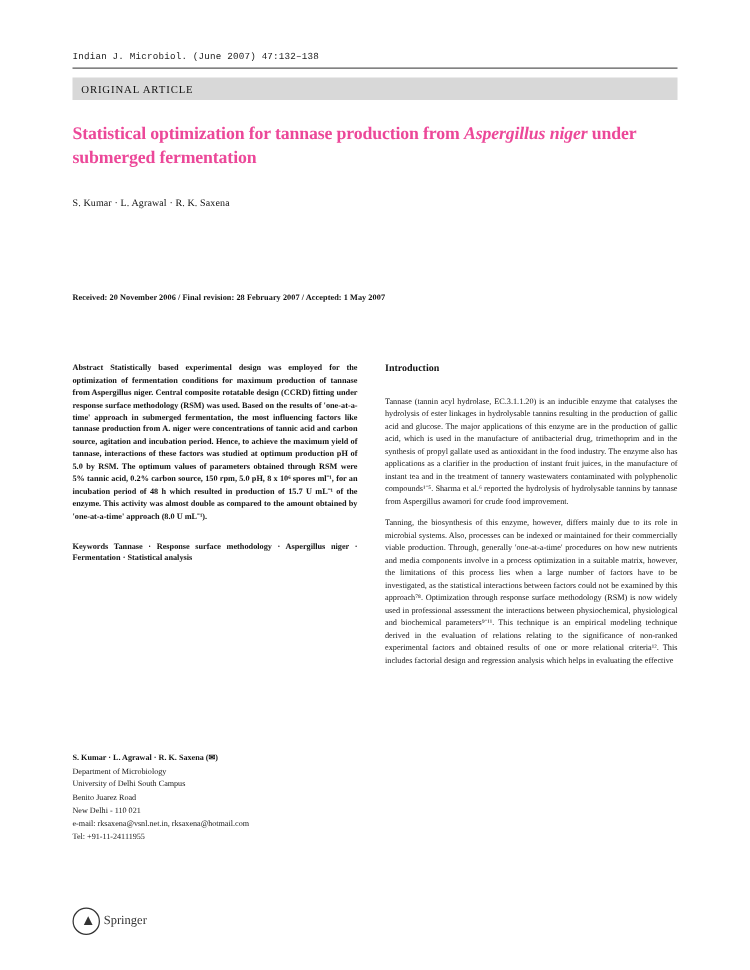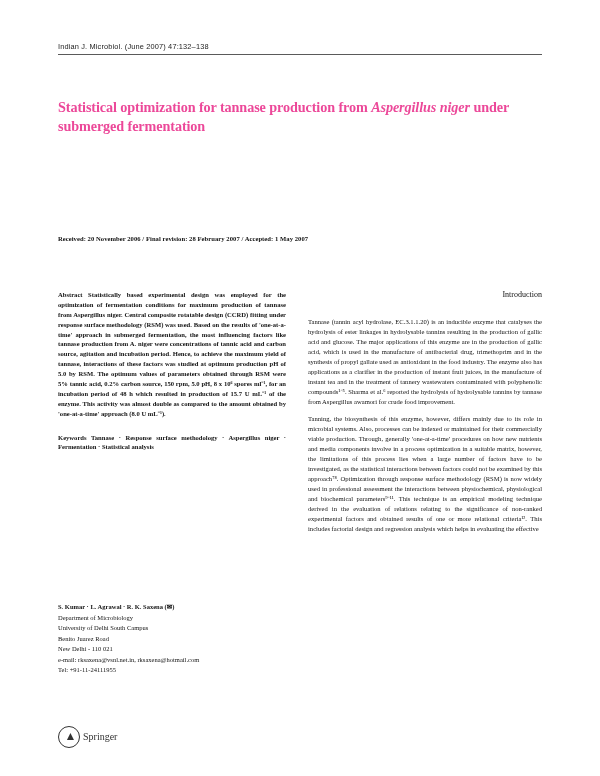--- a/index.html
+++ b/index.html
@@ -22,21 +22,21 @@
     height: 776px;
     background: #ffffff;
   }
   .journal-line {
     position: absolute;
     left: 58px;
     top: 42px;
     font-size: 7.4px;
     color: #222;
     letter-spacing: 0.15px;
-    font-family: Liberation Sans, sans-serif;
+    font-family: Liberation Mono, monospace;
   }
   .rule-top {
     position: absolute;
     left: 58px;
     top: 54px;
     width: 484px;
     height: 1px;
     background: #5a5a5a;
   }
   .article-type-bar {
@@ -120,24 +120,23 @@
     left: 58px;
     top: 602px;
     width: 228px;
     font-size: 6.5px;
     line-height: 1.62;
     color: #141414;
   }
   .correspondence .bold { font-weight: bold; }
   .sec-head {
     font-size: 8px;
-    font-weight: normal;
+    font-weight: bold;
     color: #111;
     margin-bottom: 18px;
-    text-align: right;
   }
   .body-text {
     font-size: 6.6px;
     line-height: 1.52;
     text-align: justify;
     color: #141414;
   }
   .body-text p { margin: 0 0 7px 0; }
   .logo {
     position: absolute;
@@ -172,25 +171,29 @@
 </style>
 </head>
 <body>
 
 <div class="page">
 
   <div class="journal-line">Indian J. Microbiol. (June 2007) 47:132–138</div>
 
   <div class="rule-top"></div>
 
+  <div class="article-type-bar">
+    <div class="label">ORIGINAL ARTICLE</div>
+  </div>
 
   <div class="title">
     <span>Statistical optimization for tannase production from </span><span class="italic">Aspergillus niger</span><span> under submerged fermentation</span>
   </div>
 
+  <div class="authors">S. Kumar · L. Agrawal · R. K. Saxena</div>
 
   <div class="history">Received: 20 November 2006 / Final revision: 28 February 2007 / Accepted: 1 May 2007</div>
 
   <div class="col-left">
     <div class="abstract">
       <span class="lead">Abstract</span><span> Statistically based experimental design was employed for the optimization of fermentation conditions for maximum production of tannase from Aspergillus niger. Central composite rotatable design (CCRD) fitting under response surface methodology (RSM) was used. Based on the results of 'one-at-a-time' approach in submerged fermentation, the most influencing factors like tannase production from A. niger were concentrations of tannic acid and carbon source, agitation and incubation period. Hence, to achieve the maximum yield of tannase, interactions of these factors was studied at optimum production pH of 5.0 by RSM. The optimum values of parameters obtained through RSM were 5% tannic acid, 0.2% carbon source, 150 rpm, 5.0 pH, 8 x 10⁶ spores ml⁻¹, for an incubation period of 48 h which resulted in production of 15.7 U mL⁻¹ of the enzyme. This activity was almost double as compared to the amount obtained by 'one-at-a-time' approach (8.0 U mL⁻¹).</span>
     </div>
     <div class="keywords">
       <span class="lead">Keywords</span><span> Tannase · Response surface methodology · Aspergillus niger · Fermentation · Statistical analysis</span>
     </div>

